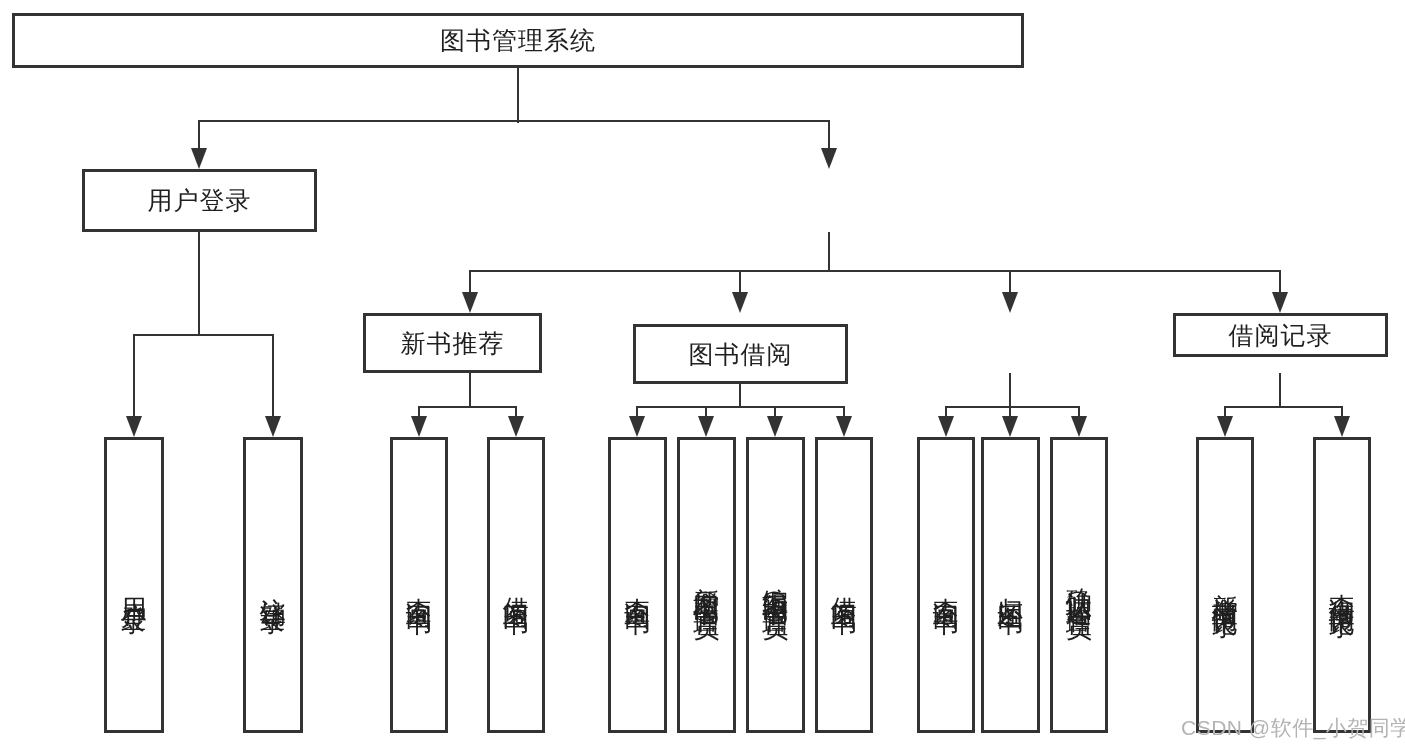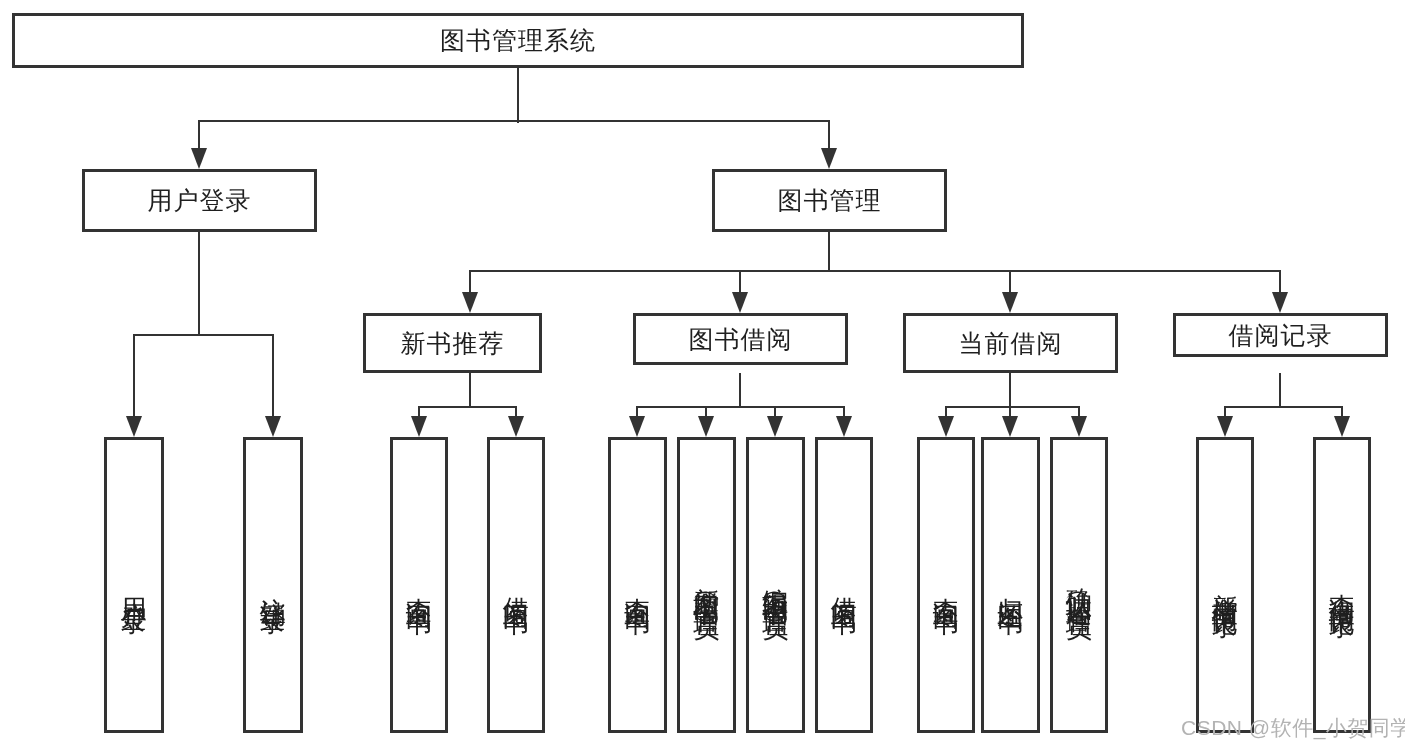--- a/index.html
+++ b/index.html
@@ -67,32 +67,26 @@
     </g>
   </svg>
 
   <div class="node" style="left:12px;top:13px;width:1012px;height:55px">
     <span class="lbl">图书管理系统</span>
   </div>
 
   <div class="node" style="left:82px;top:169px;width:235px;height:63px">
     <span class="lbl">用户登录</span>
   </div>
-  <div class="node" style="left:712px;top:169px;width:235px;height:63px">
-    <span class="lbl">图书管理</span>
-  </div>
 
   <div class="node" style="left:363px;top:313px;width:179px;height:60px">
     <span class="lbl">新书推荐</span>
   </div>
-  <div class="node" style="left:633px;top:313px;width:215px;height:52px">
+  <div class="node" style="left:633px;top:324px;width:215px;height:60px">
     <span class="lbl">图书借阅</span>
-  </div>
-  <div class="node" style="left:903px;top:313px;width:215px;height:60px">
-    <span class="lbl">当前借阅</span>
   </div>
   <div class="node" style="left:1173px;top:313px;width:215px;height:44px">
     <span class="lbl">借阅记录</span>
   </div>
 
   <div class="node leaf" style="left:104px;top:437px;width:60px;height:296px">
     <span class="vlbl">用户登录</span>
   </div>
   <div class="node leaf" style="left:243px;top:437px;width:60px;height:296px">
     <span class="vlbl">注销登录</span>

